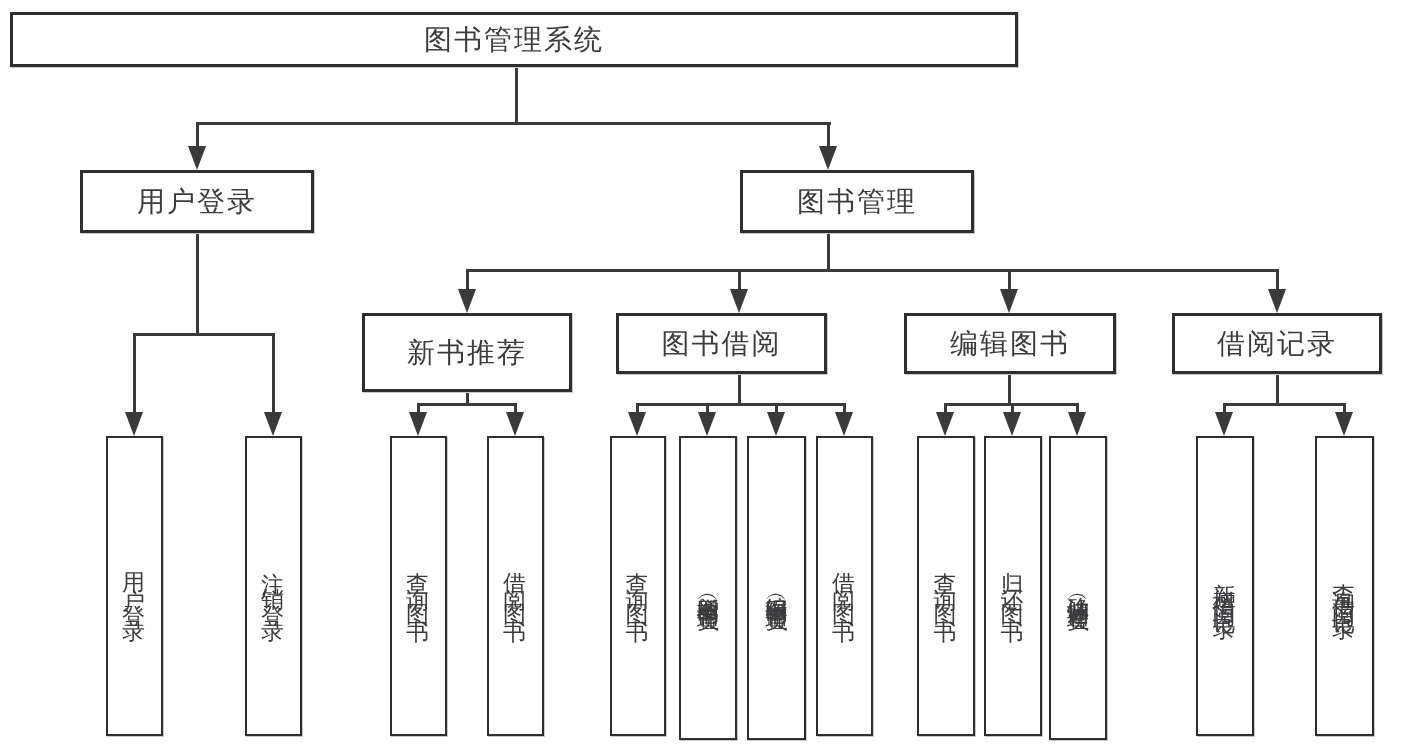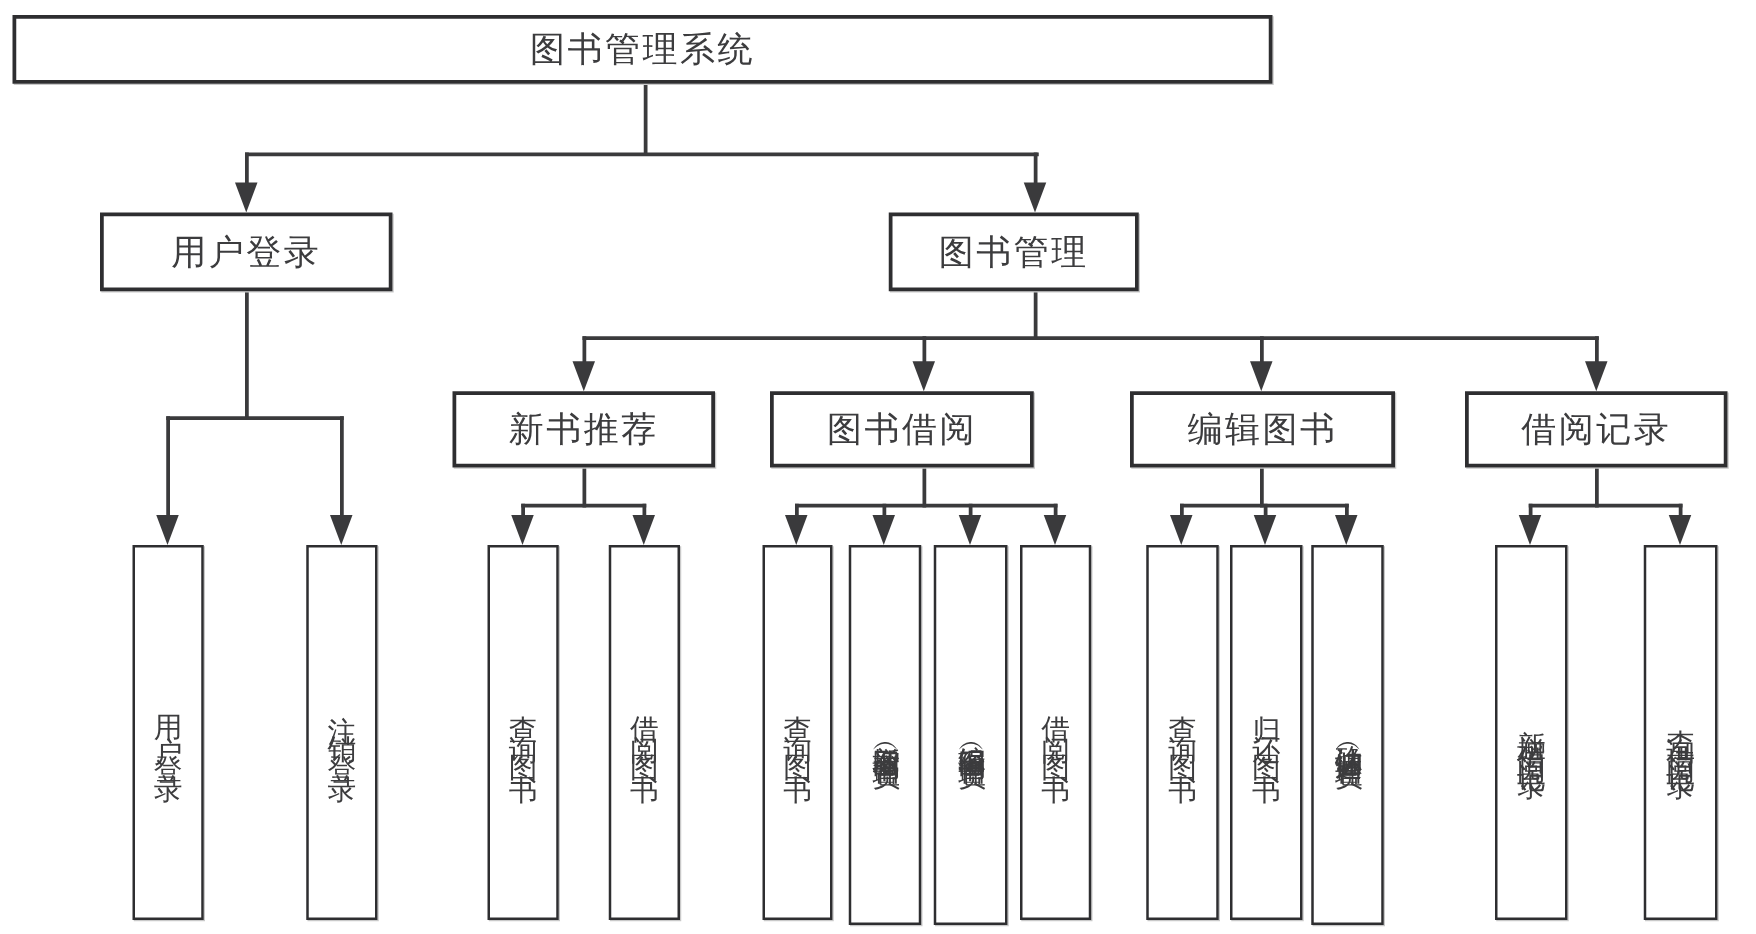--- a/index.html
+++ b/index.html
@@ -103,25 +103,25 @@
   <div class="vl" style="left:1343px;top:403px;height:16px;"></div>
   <div class="arrow" style="left:1335px;top:412px;"></div>
 
   <div class="hbox" style="left:10px;top:12px;width:1008px;height:55px;">
     <span>图书管理系统</span>
   </div>
 
   <div class="hbox" style="left:80px;top:170px;width:234px;height:63px;">
     <span>用户登录</span>
   </div>
-  <div class="hbox" style="left:711px;top:170px;width:200px;height:63px;">
+  <div class="hbox" style="left:740px;top:170px;width:234px;height:63px;">
     <span>图书管理</span>
   </div>
 
-  <div class="hbox" style="left:362px;top:313px;width:210px;height:61px;">
+  <div class="hbox" style="left:362px;top:313px;width:210px;height:79px;">
     <span>新书推荐</span>
   </div>
   <div class="hbox" style="left:616px;top:313px;width:211px;height:61px;">
     <span>图书借阅</span>
   </div>
   <div class="hbox" style="left:904px;top:313px;width:212px;height:61px;">
     <span>编辑图书</span>
   </div>
   <div class="hbox" style="left:1172px;top:313px;width:210px;height:61px;">
     <span>借阅记录</span>

